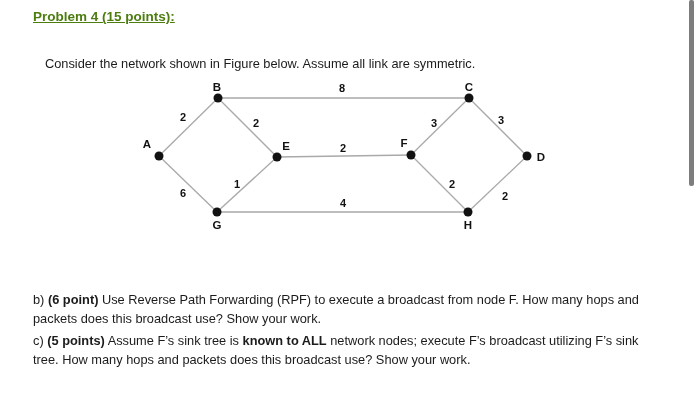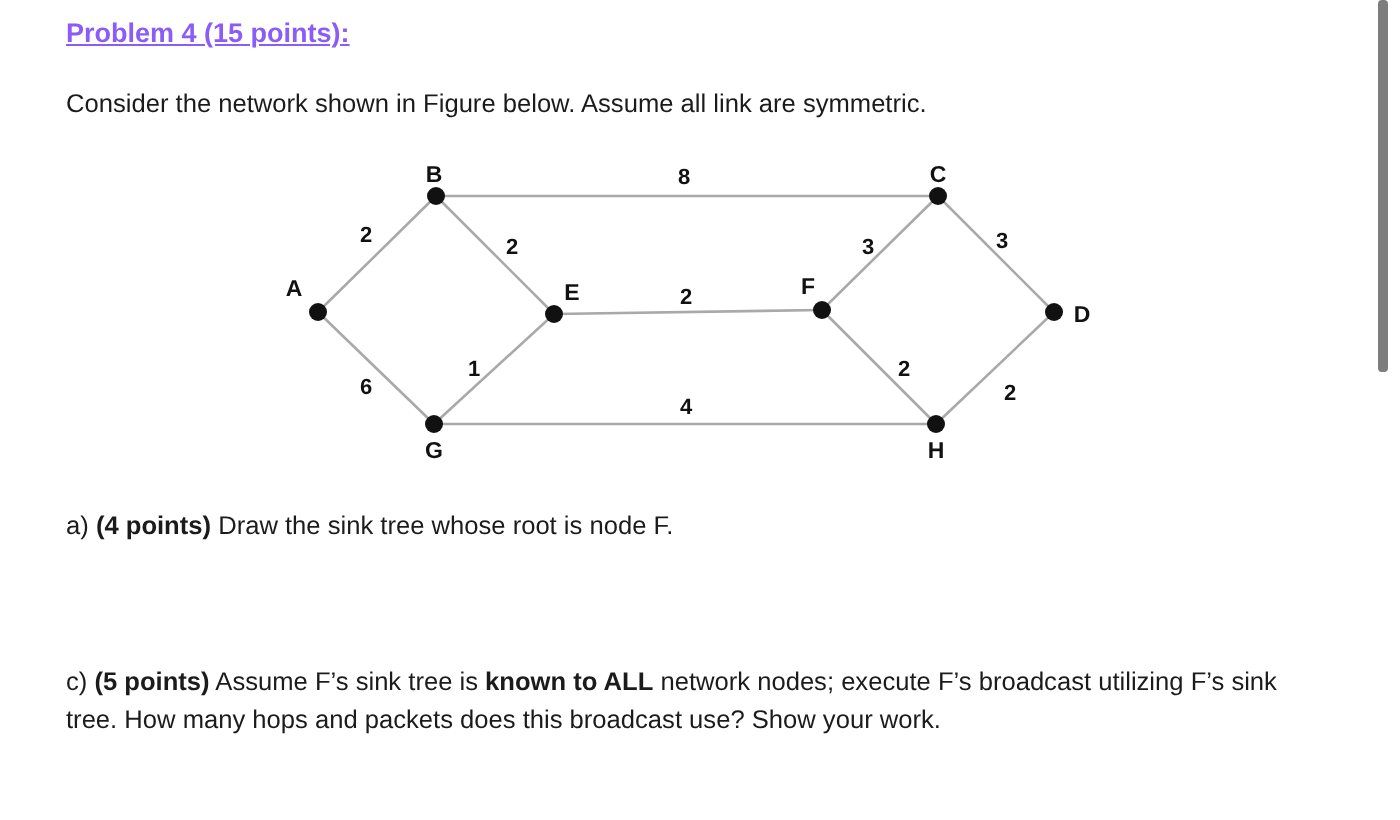--- a/index.html
+++ b/index.html
@@ -3,24 +3,24 @@
 <meta charset="utf-8">
 <style>
   html,body{margin:0;padding:0;}
   body{
     width:700px;height:410px;background:#ffffff;overflow:hidden;
     font-family:"Liberation Sans", sans-serif;color:#1b1b1b;
   }
   .page{position:relative;width:700px;height:410px;background:#ffffff;}
   .title{
     position:absolute;left:33px;top:9px;margin:0;
-    font-size:13.5px;font-weight:700;text-decoration:underline;color:#8b5cf6;
+    font-size:13.5px;font-weight:700;text-decoration:underline;color:#4d7c0f;
   }
   .intro{
-    position:absolute;left:33px;top:44px;margin:0;
+    position:absolute;left:33px;top:44px;margin:12px;
     font-size:12.8px;color:#1b1b1b;
   }
   .graph-svg{position:absolute;left:0;top:0;pointer-events:none;}
   .q{
     position:absolute;left:33px;width:632px;margin:0;
     font-size:12.8px;line-height:18.5px;color:#1b1b1b;
   }
   .q-a{top:254px;}
   .q-b{top:291px;}
   .q-c{top:332px;}
@@ -73,20 +73,20 @@
       <circle cx="277" cy="157" r="4.5" fill="#111111"></circle>
       <text x="286" y="150" text-anchor="middle" fill="#111111" font-size="11.5" font-weight="700" font-family="&quot;Liberation Sans&quot;, sans-serif">E</text>
       <circle cx="411" cy="155" r="4.5" fill="#111111"></circle>
       <text x="404" y="147" text-anchor="middle" fill="#111111" font-size="11.5" font-weight="700" font-family="&quot;Liberation Sans&quot;, sans-serif">F</text>
       <circle cx="217" cy="212" r="4.5" fill="#111111"></circle>
       <text x="217" y="229" text-anchor="middle" fill="#111111" font-size="11.5" font-weight="700" font-family="&quot;Liberation Sans&quot;, sans-serif">G</text>
       <circle cx="468" cy="212" r="4.5" fill="#111111"></circle>
       <text x="468" y="229" text-anchor="middle" fill="#111111" font-size="11.5" font-weight="700" font-family="&quot;Liberation Sans&quot;, sans-serif">H</text>
     </svg>
 
-  <p class="q q-a"><span>a) </span><b>(4 points)</b><span> Draw the sink tree whose root is node F.</span><b></b><span></span></p>
 
+  <p class="q q-b"><span>b) </span><b>(6 point)</b><span> Use Reverse Path Forwarding (RPF) to execute a broadcast from node F. How many hops and packets does this broadcast use? Show your work.</span><b></b><span></span></p>
 
   <p class="q q-c"><span>c) </span><b>(5 points)</b><span> Assume F’s sink tree is </span><b>known to ALL</b><span> network nodes; execute F’s broadcast utilizing F’s sink tree. How many hops and packets does this broadcast use? Show your work.</span></p>
 
   <div class="scrollbar-thumb" style="background: rgb(125, 125, 125);"></div>
 
 </div>
 
 </body></html>

